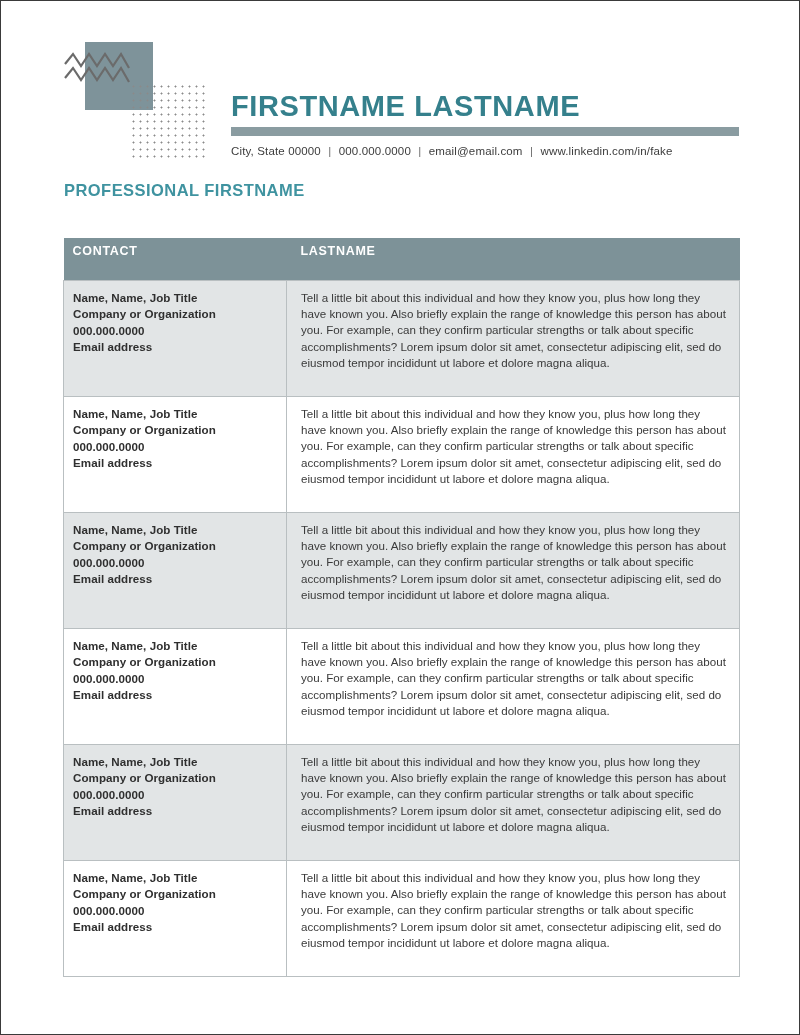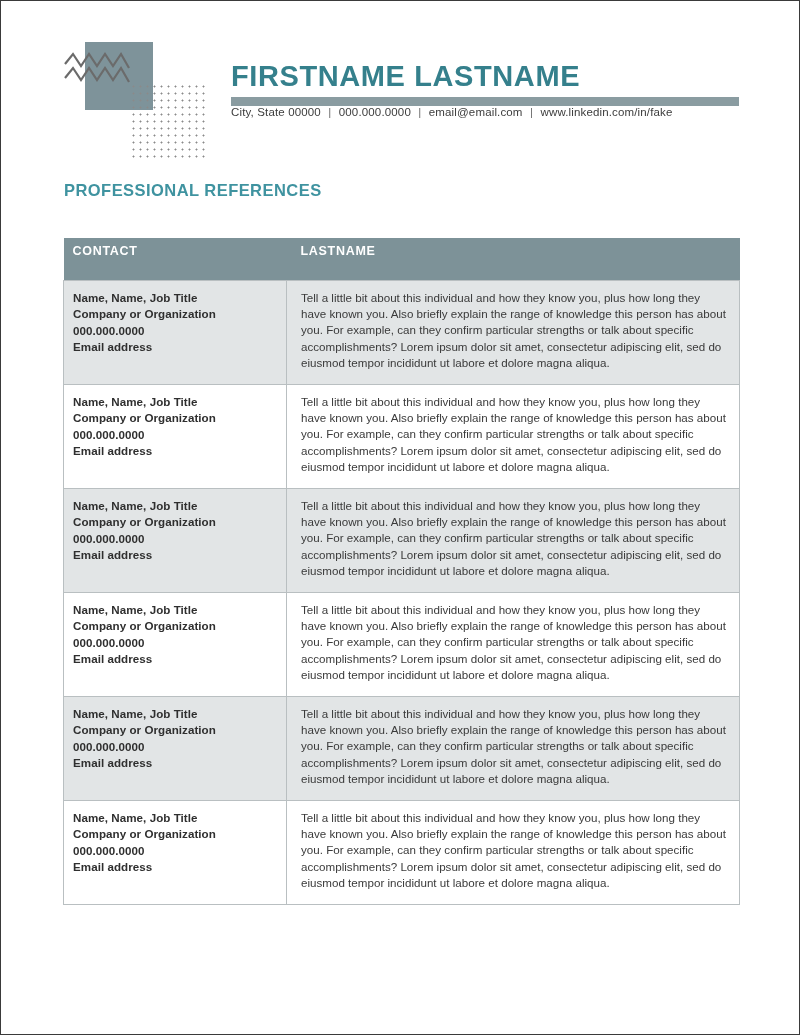--- a/index.html
+++ b/index.html
@@ -67,28 +67,30 @@
     top: 58px;
     width: 510px;
   }
   #full-name {
     font-size: 29px;
     font-weight: bold;
     letter-spacing: 0.6px;
     color: #35808c;
     line-height: 34px;
     white-space: nowrap;
+    margin-top: 30px;
   }
   #name-rule {
     margin-top: 4px;
     width: 508px;
     height: 9px;
     background: #8a9ca1;
   }
   #contact-line {
+    margin-top: 9px;
     font-size: 11.5px;
     color: #3c3c3c;
     letter-spacing: 0.15px;
     white-space: nowrap;
   }
   #contact-line .sep {
     color: #6d6d6d;
     padding: 0 4px;
   }
 
@@ -125,21 +127,21 @@
     padding: 6px 0 22px 9px;
     border: none;
     height: 23px;
     vertical-align: middle;
   }
   #ref-table thead th.th-context { padding-left: 14px; }
 
   #ref-table tbody td {
     vertical-align: top;
     border: 1px solid #b9bfc1;
-    padding: 9px 10px 13px 9px;
+    padding: 9px 10px 25px 9px;
   }
   #ref-table tbody tr.shade td { background: #e2e5e6; }
   #ref-table tbody tr.plain td { background: #ffffff; }
 
   #ref-table td.cell-context {
     padding-left: 14px;
     padding-right: 13px;
     margin-top: 40px;
   }
 
@@ -179,21 +181,21 @@
       <span>City, State 00000</span>
       <span class="sep">|</span>
       <span>000.000.0000</span>
       <span class="sep">|</span>
       <span>email@email.com</span>
       <span class="sep">|</span>
       <span>www.linkedin.com/in/fake</span>
     </div>
   </div>
 
-  <div id="section-title">PROFESSIONAL REFERENCES</div>
+  <div id="section-title">PROFESSIONAL FIRSTNAME</div>
 
   <table id="ref-table">
     <colgroup>
       <col class="c-contact">
       <col class="c-context">
     </colgroup>
     <thead>
       <tr>
         <th class="th-contact">CONTACT</th>
         <th class="th-context">LASTNAME</th>

